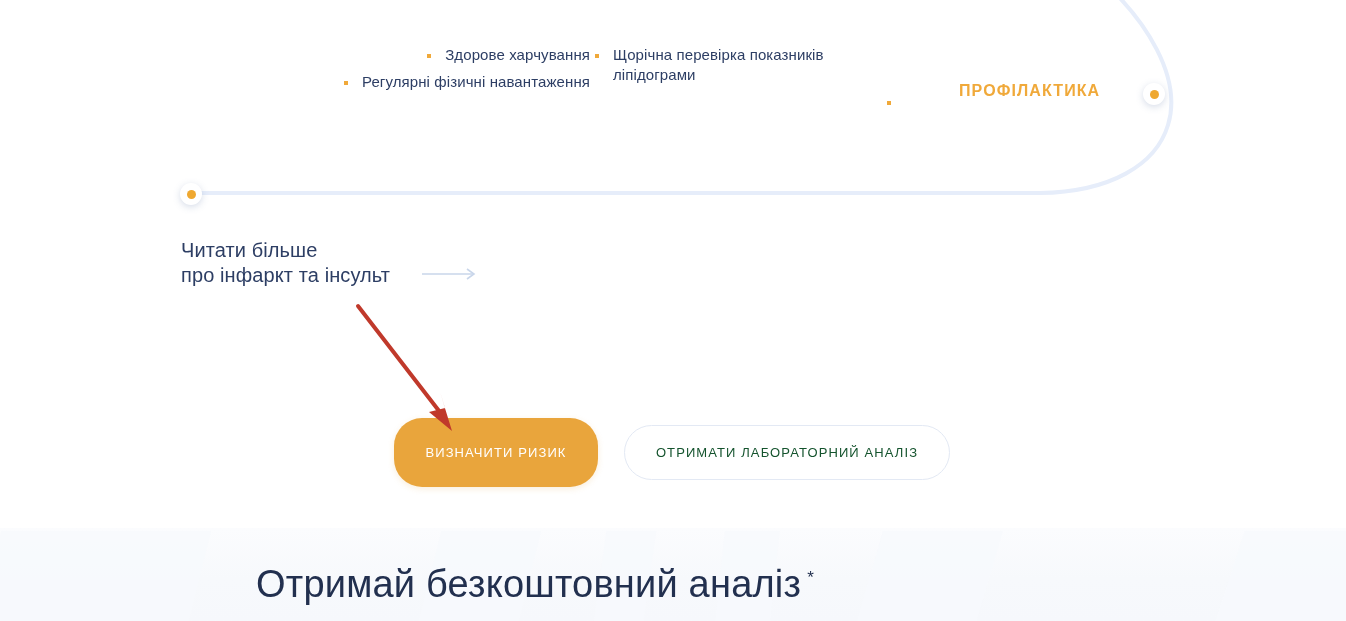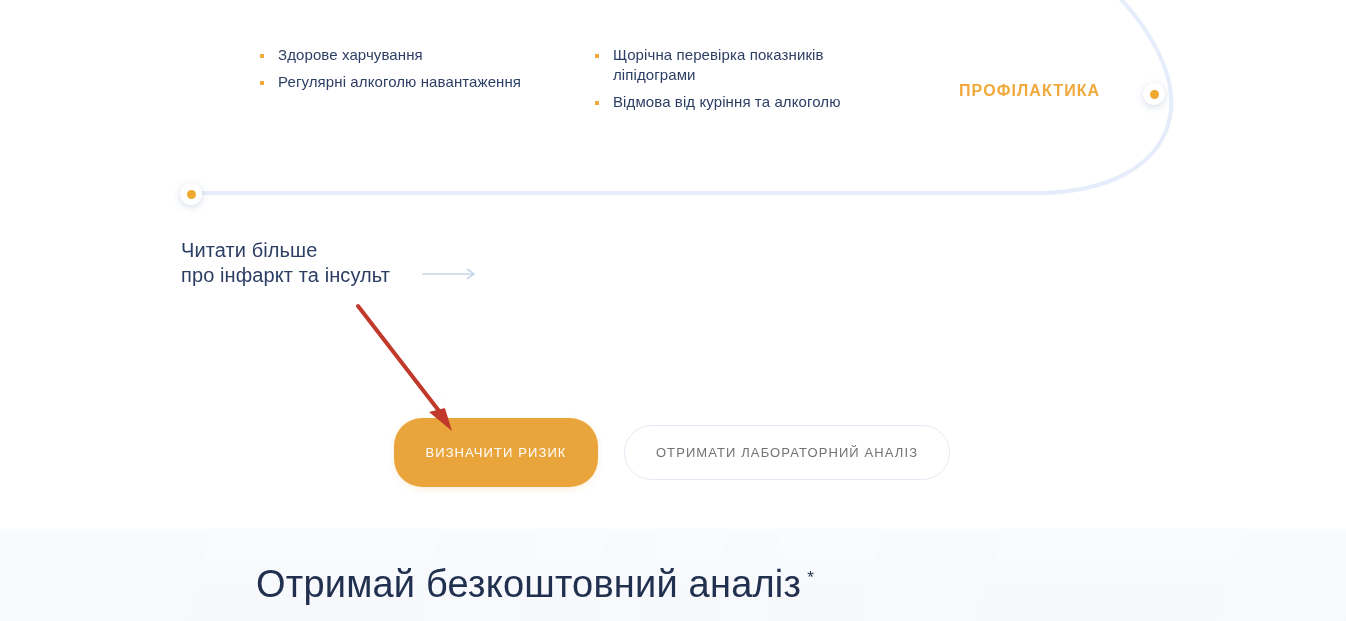--- a/index.html
+++ b/index.html
@@ -87,20 +87,21 @@
     position: absolute;
     z-index: 4;
   }
   .bullets.col-a { left: 260px; top: 45px; width: 330px; }
   .bullets.col-b { left: 595px; top: 45px; width: 310px; }
 
   .bullet-row {
     display: flex;
     align-items: flex-start;
     margin-bottom: 7px;
+    justify-content: flex-end;
   }
   .bullet-dot {
     flex: 0 0 auto;
     width: 4px;
     height: 4px;
     background: #f0a93a;
     margin-top: 9px;
     margin-right: 14px;
   }
   .bullet-text {
@@ -173,21 +174,21 @@
     font-size: 13px;
     letter-spacing: 1.1px;
     box-shadow: 0 2px 6px rgba(220,160,60,.18);
   }
   .btn-secondary {
     margin-left: 26px;
     width: 326px;
     height: 55px;
     border-radius: 28px;
     background: #ffffff;
-    color: #737373;
+    color: #14532d;
     font-size: 13px;
     letter-spacing: 1.1px;
     border: 1px solid #e3e9f4;
   }
 
   
   .annotation {
     position: absolute;
     left: 0;
     top: 0;
@@ -246,32 +247,31 @@
 
   <div class="section-label">ПРОФІЛАКТИКА</div>
 
   <div class="bullets col-a">
     <div class="bullet-row">
       <span class="bullet-dot"></span>
       <span class="bullet-text">Здорове харчування</span>
     </div>
     <div class="bullet-row">
       <span class="bullet-dot"></span>
-      <span class="bullet-text">Регулярні алкоголю навантаження</span>
+      <span class="bullet-text">Регулярні фізичні навантаження</span>
     </div>
   </div>
 
   <div class="bullets col-b">
     <div class="bullet-row">
       <span class="bullet-dot"></span>
       <span class="bullet-text">Щорічна перевірка показників ліпідограми</span>
     </div>
     <div class="bullet-row" style="margin-top:4px;">
       <span class="bullet-dot"></span>
-      <span class="bullet-text">Відмова від куріння та алкоголю</span>
     </div>
   </div>
 
   <div class="readmore">
     <div class="readmore-text">Читати більше
 про інфаркт та інсульт</div>
     <svg class="readmore-arrow" viewBox="0 0 56 14">
       <line x1="0" y1="7" x2="51" y2="7" stroke="#c9d6ea" stroke-width="1.6"></line>
       <polyline points="45,2 52,7 45,12" fill="none" stroke="#c9d6ea" stroke-width="1.6"></polyline>
     </svg>

